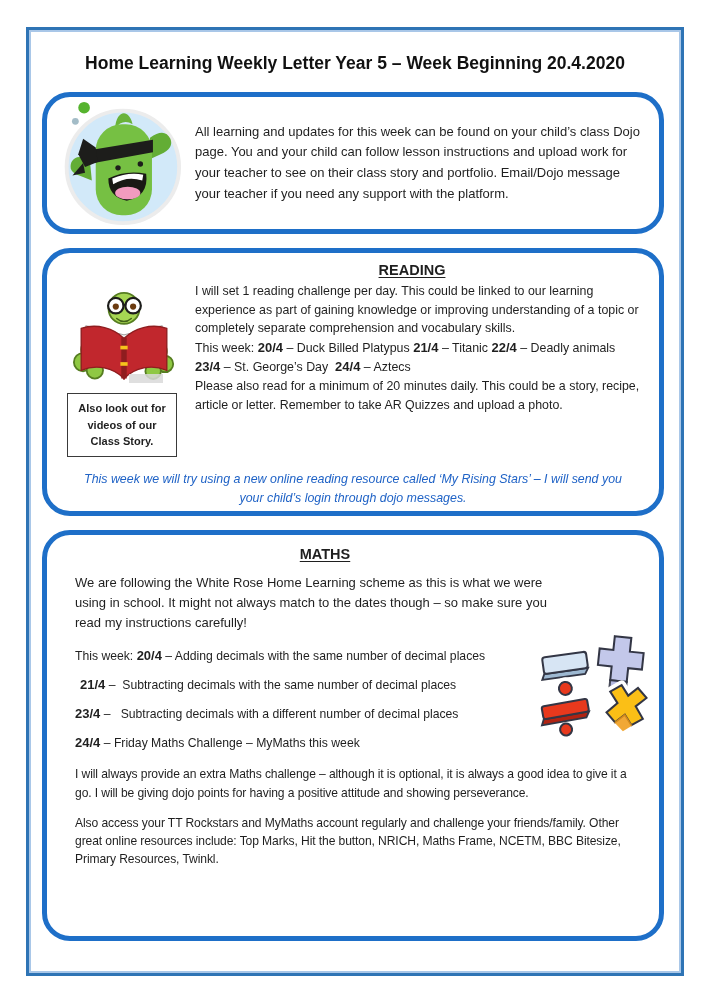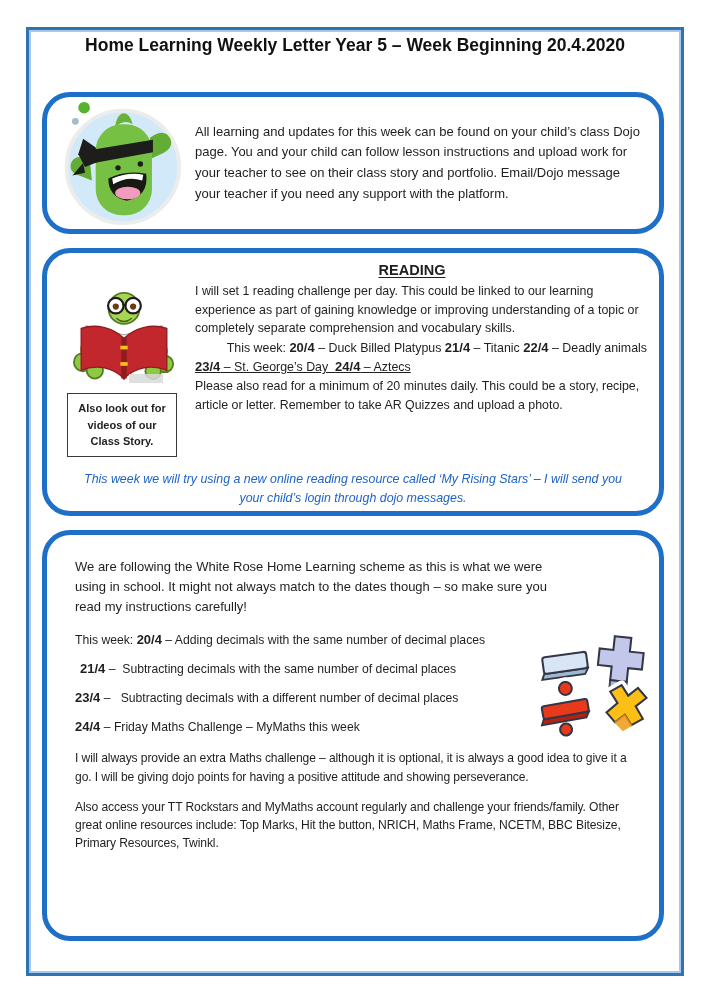--- a/index.html
+++ b/index.html
@@ -9,21 +9,21 @@
   }
   .page-frame {
     position:absolute; left:26px; top:27px; width:652px; height:943px;
     border:3px solid var(--pb-outer,#2e74b5); box-sizing:content-box;
   }
   .page-frame::before {
     content:""; position:absolute; inset:0;
     border:2px solid var(--pb-inner,#a9c7e8); pointer-events:none;
   }
   .page-title {
-    position:absolute; top:5px; left:0; right:0; text-align:center;
+    position:absolute; top:23px; left:0; right:0; text-align:center;
     font-size:17.5px; font-weight:bold; color:#111;
   }
   .card {
     position:absolute; left:13px; width:622px; box-sizing:border-box;
     border:5px solid var(--box-border,#1e6fc8); border-radius:28px; background:#fff;
   }
   .card-intro  { top:62px;  height:142px; display:flex; align-items:center; gap:12px; padding:6px 16px 6px 8px; }
   .card-read   { top:218px; height:268px; padding-top:9px; }
   .card-maths  { top:500px; height:411px; padding:11px 14px 0 28px; }
 
@@ -37,22 +37,22 @@
   .reading-body { display:flex; gap:8px; padding:4px 10px 0 16px; }
   .reading-left { width:124px; flex-shrink:0; position:relative; }
   .watermark { position:absolute; left:66px; top:92px; width:34px; height:9px; background:#d9d9d9; opacity:.85; }
   .side-note {
     box-sizing:border-box; width:110px; margin:9px 0 0 4px; border:1.5px solid #3a3a3a;
     padding:6px 4px; text-align:center; font-weight:bold; font-size:11px; line-height:1.5; background:#fff;
   }
   .reading-right { flex:1; font-size:12.4px; line-height:1.5; padding-right:2px; }
   .reading-right p { margin:0; }
   .rr-p1 { margin-top:7px; }
-  .rr-week1 { margin-top:15px; white-space:nowrap;text-align:right; }
-  .rr-week2 { margin-top:16px;text-decoration:underline; }
+  .rr-week1 { margin-top:15px; white-space:nowrap; }
+  .rr-week2 { margin-top:16px; }
   .rr-p2 { margin-top:14px; }
   b.date { font-size:13px; }
   .reading-highlight {
     margin-top:13px; padding:0 34px; text-align:center;
     color:var(--highlight,#2063c6); font-weight:normal; font-style:italic;
     font-size:12.4px; line-height:1.55;
   }
 
   .maths-intro { width:478px; margin:11px 0 0; font-size:13px; line-height:1.55; }
   .maths-schedule { margin-top:15px; }
@@ -129,20 +129,21 @@
         <p class="rr-p1">I will set 1 reading challenge per day. This could be linked to our learning experience as part of gaining knowledge or improving understanding of a topic or completely separate comprehension and vocabulary skills.</p>
         <p class="rr-week1"><span>This week: </span><b class="date">20/4</b><span> – Duck Billed Platypus </span><b class="date">21/4</b><span> – Titanic </span><b class="date">22/4</b><span> – Deadly animals</span></p>
         <p class="rr-week2"><b class="date">23/4</b><span> – St. George’s Day &nbsp;</span><b class="date">24/4</b><span> – Aztecs</span></p>
         <p class="rr-p2">Please also read for a minimum of 20 minutes daily. This could be a story, recipe, article or letter. Remember to take AR Quizzes and upload a photo.</p>
       </div>
     </div>
     <div class="reading-highlight">This week we will try using a new online reading resource called ‘My Rising Stars’ – I will send you your child’s login through dojo messages.</div>
   </div>
 
   <div class="card card-maths">
+    <div class="section-heading maths-heading"><span>MATHS</span></div>
     <p class="maths-intro">We are following the White Rose Home Learning scheme as this is what we were using in school. It might not always match to the dates though – so make sure you read my instructions carefully!</p>
 
     <div class="maths-schedule">
       <div class="sched-row"><span>This week: </span><span class="sched-date">20/4</span><span> – </span><span class="sched-text">Adding decimals with the same number of decimal places</span></div>
       <div class="sched-row"><span></span><span class="sched-date">21/4</span><span> – &nbsp;</span><span class="sched-text">Subtracting decimals with the same number of decimal places</span></div>
       <div class="sched-row"><span></span><span class="sched-date">23/4</span><span> – &nbsp; </span><span class="sched-text">Subtracting decimals with a different number of decimal places</span></div>
       <div class="sched-row"><span></span><span class="sched-date">24/4</span><span> – </span><span class="sched-text">Friday Maths Challenge – MyMaths this week</span></div>
     </div>
 
     <span class="maths-symbols">

